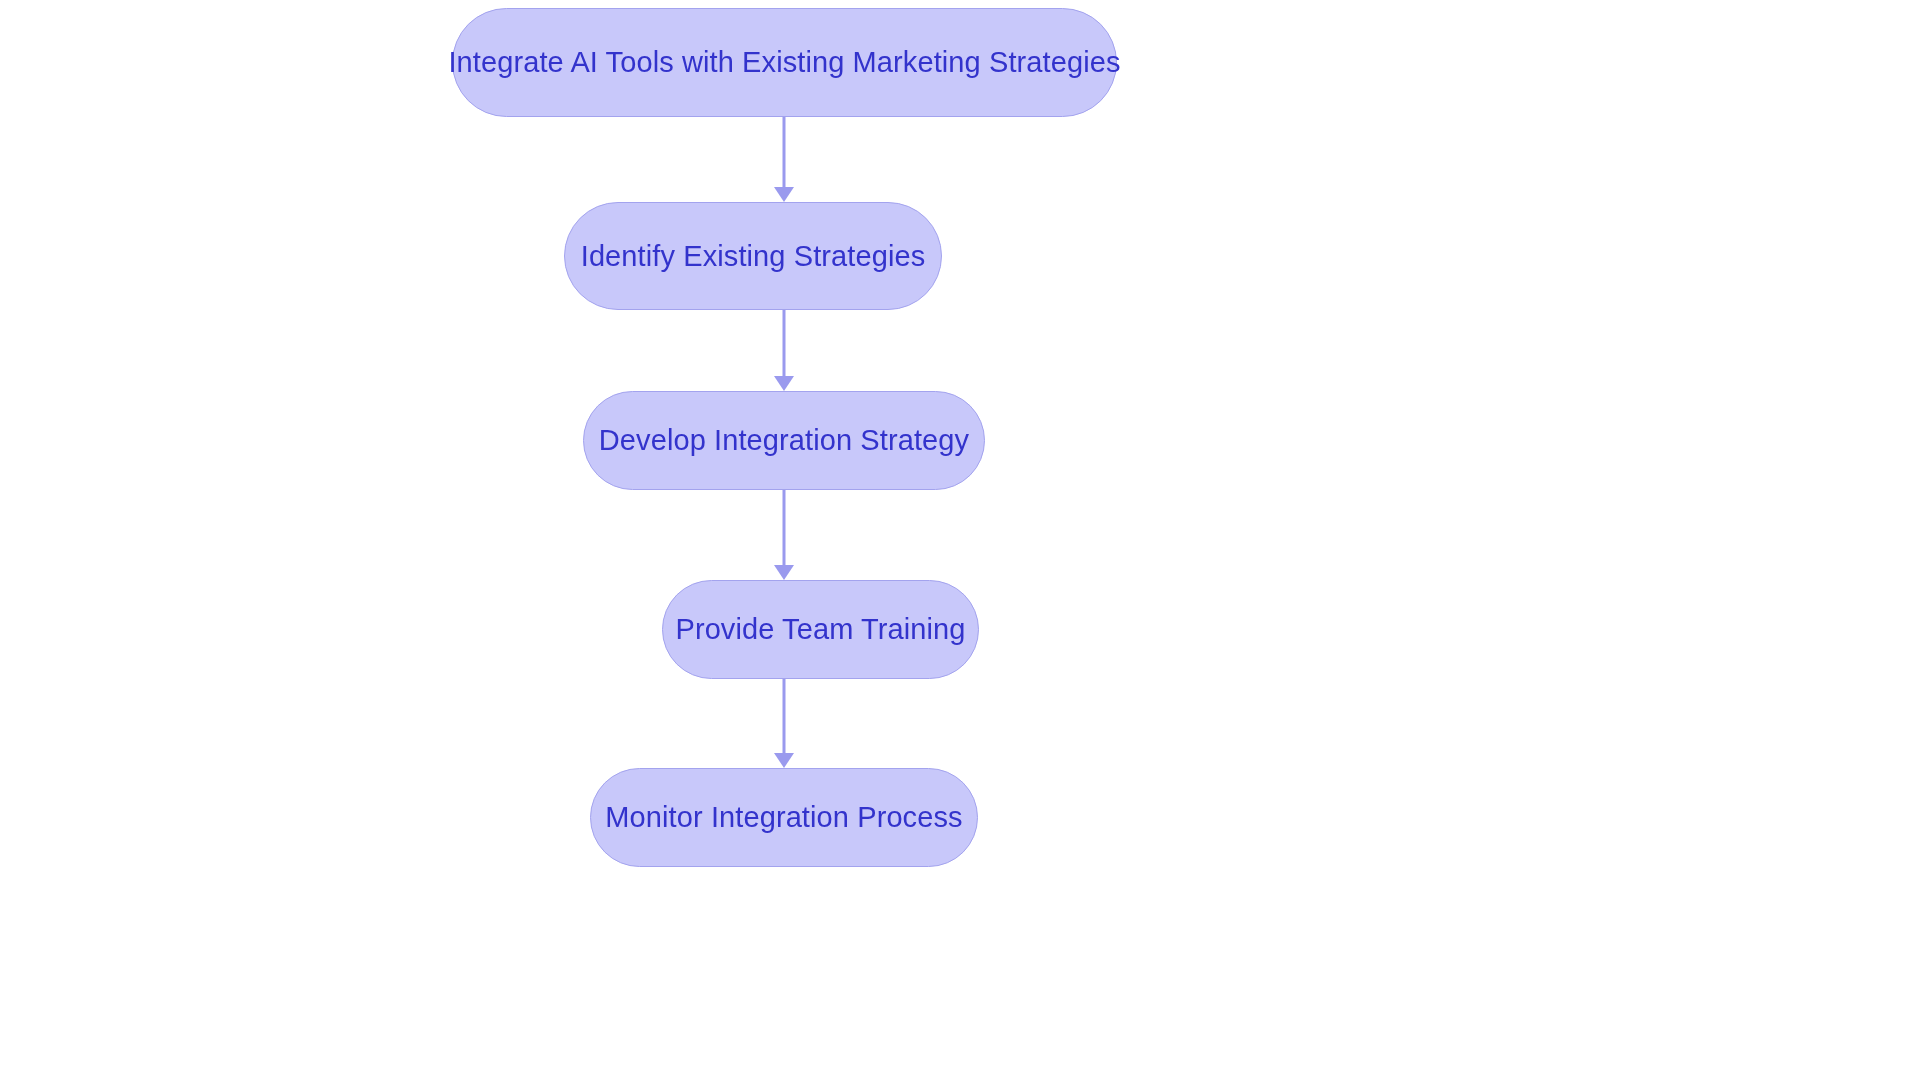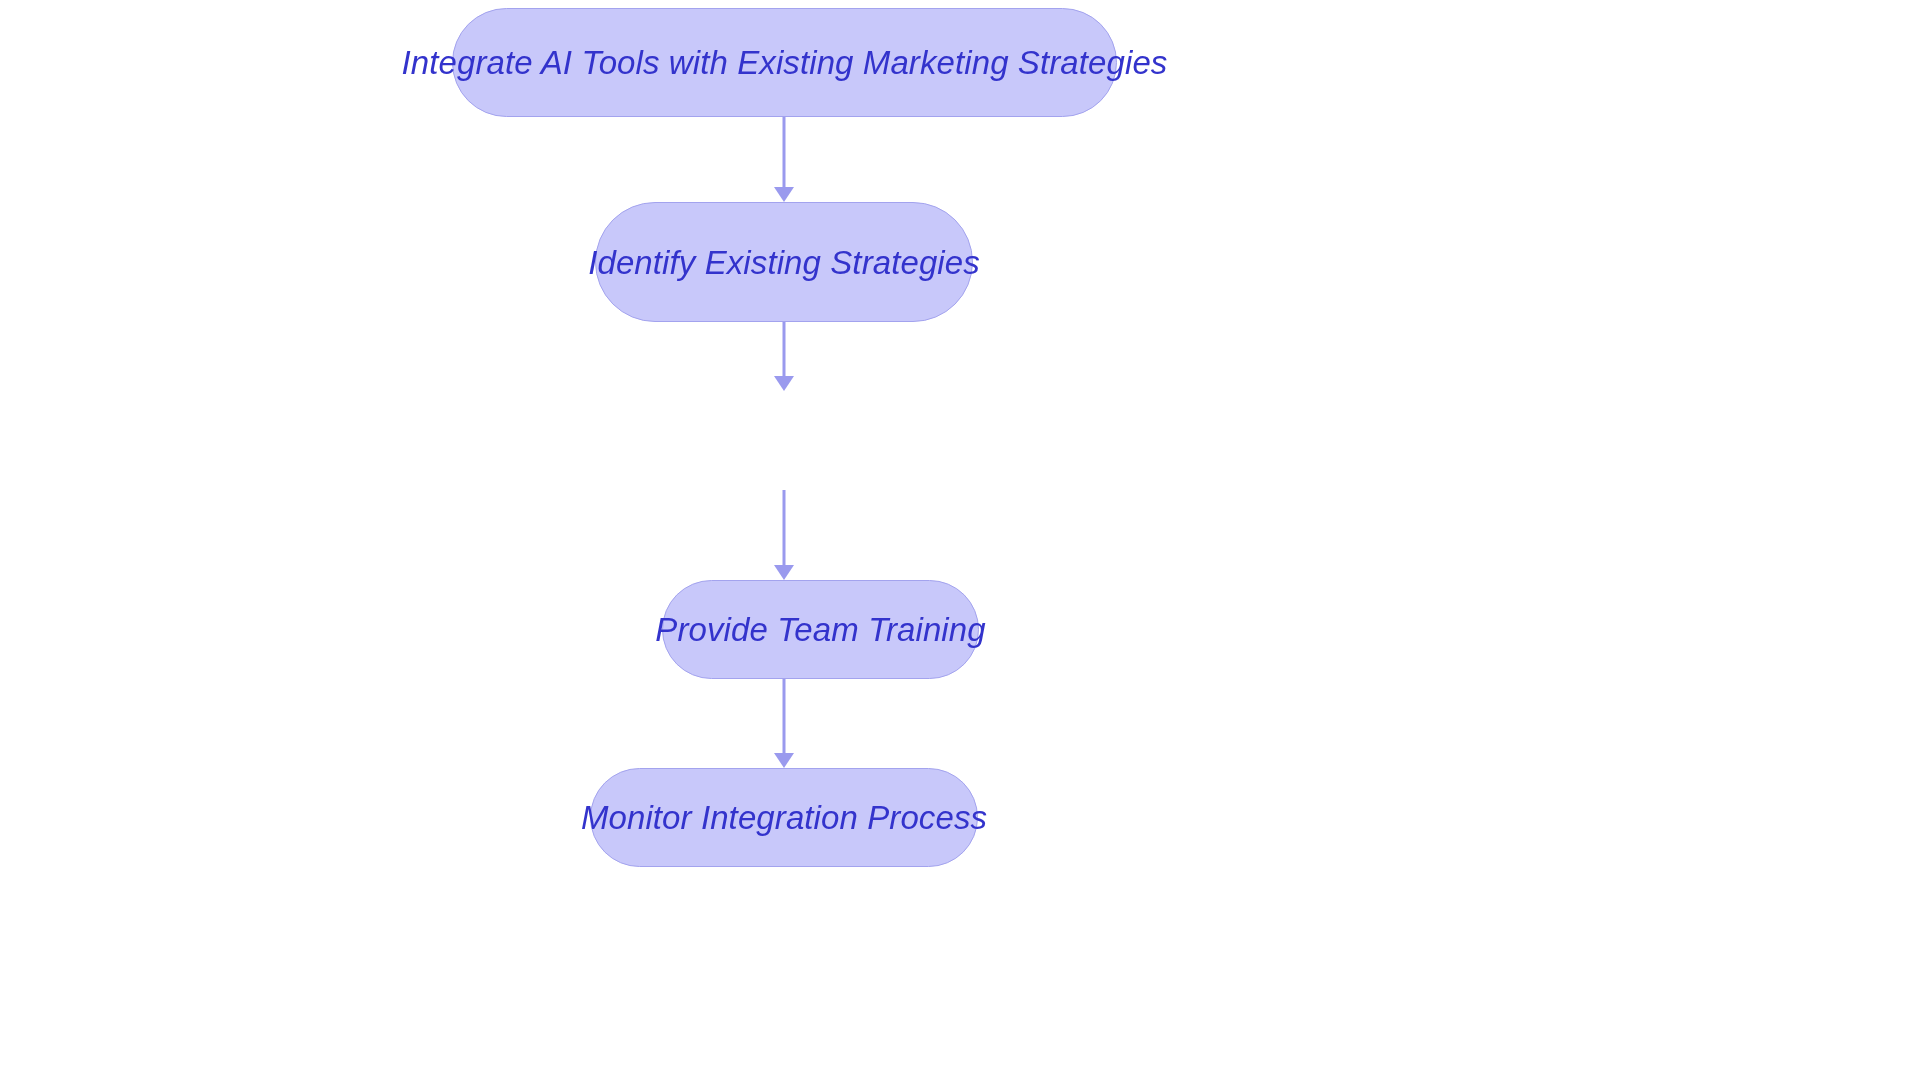--- a/index.html
+++ b/index.html
@@ -25,26 +25,25 @@
     display: flex;
     align-items: center;
     justify-content: center;
     background: #c8c8fa;
     border: 1.6px solid #a3a3ee;
     border-radius: 9999px;
     color: #3333cc;
     white-space: nowrap;
   }
   .node-label {
-    font-size: 33px;
+    font-size: 29px;
     font-weight: 400;
     letter-spacing: 0.1px;
     color: #3333cc;
     line-height: 1;
-    font-style: italic;
   }
   .connector {
     position: absolute;
     pointer-events: none;
   }
   .connector-line {
     position: absolute;
     left: 50%;
     top: 0;
     transform: translateX(-50%);
@@ -85,24 +84,27 @@
 
   <div class="connector" style="left:774px; top:679px; width:20px; height:89px;">
     <div class="connector-line" style="height:74px;"></div>
     <div class="connector-head"></div>
   </div>
 
   <div class="node" style="left:452px; top:8px; width:665px; height:109px;">
     <span class="node-label">Integrate AI Tools with Existing Marketing Strategies</span>
   </div>
 
-  <div class="node" style="left:595px; top:202px; width:378px; height:120px;">
+  <div class="node" style="left:564px; top:202px; width:378px; height:108px;">
     <span class="node-label">Identify Existing Strategies</span>
   </div>
 
+  <div class="node" style="left:583px; top:391px; width:402px; height:99px;">
+    <span class="node-label">Develop Integration Strategy</span>
+  </div>
 
   <div class="node" style="left:662px; top:580px; width:317px; height:99px;">
     <span class="node-label">Provide Team Training</span>
   </div>
 
   <div class="node" style="left:590px; top:768px; width:388px; height:99px;">
     <span class="node-label">Monitor Integration Process</span>
   </div>
 
 </div>

